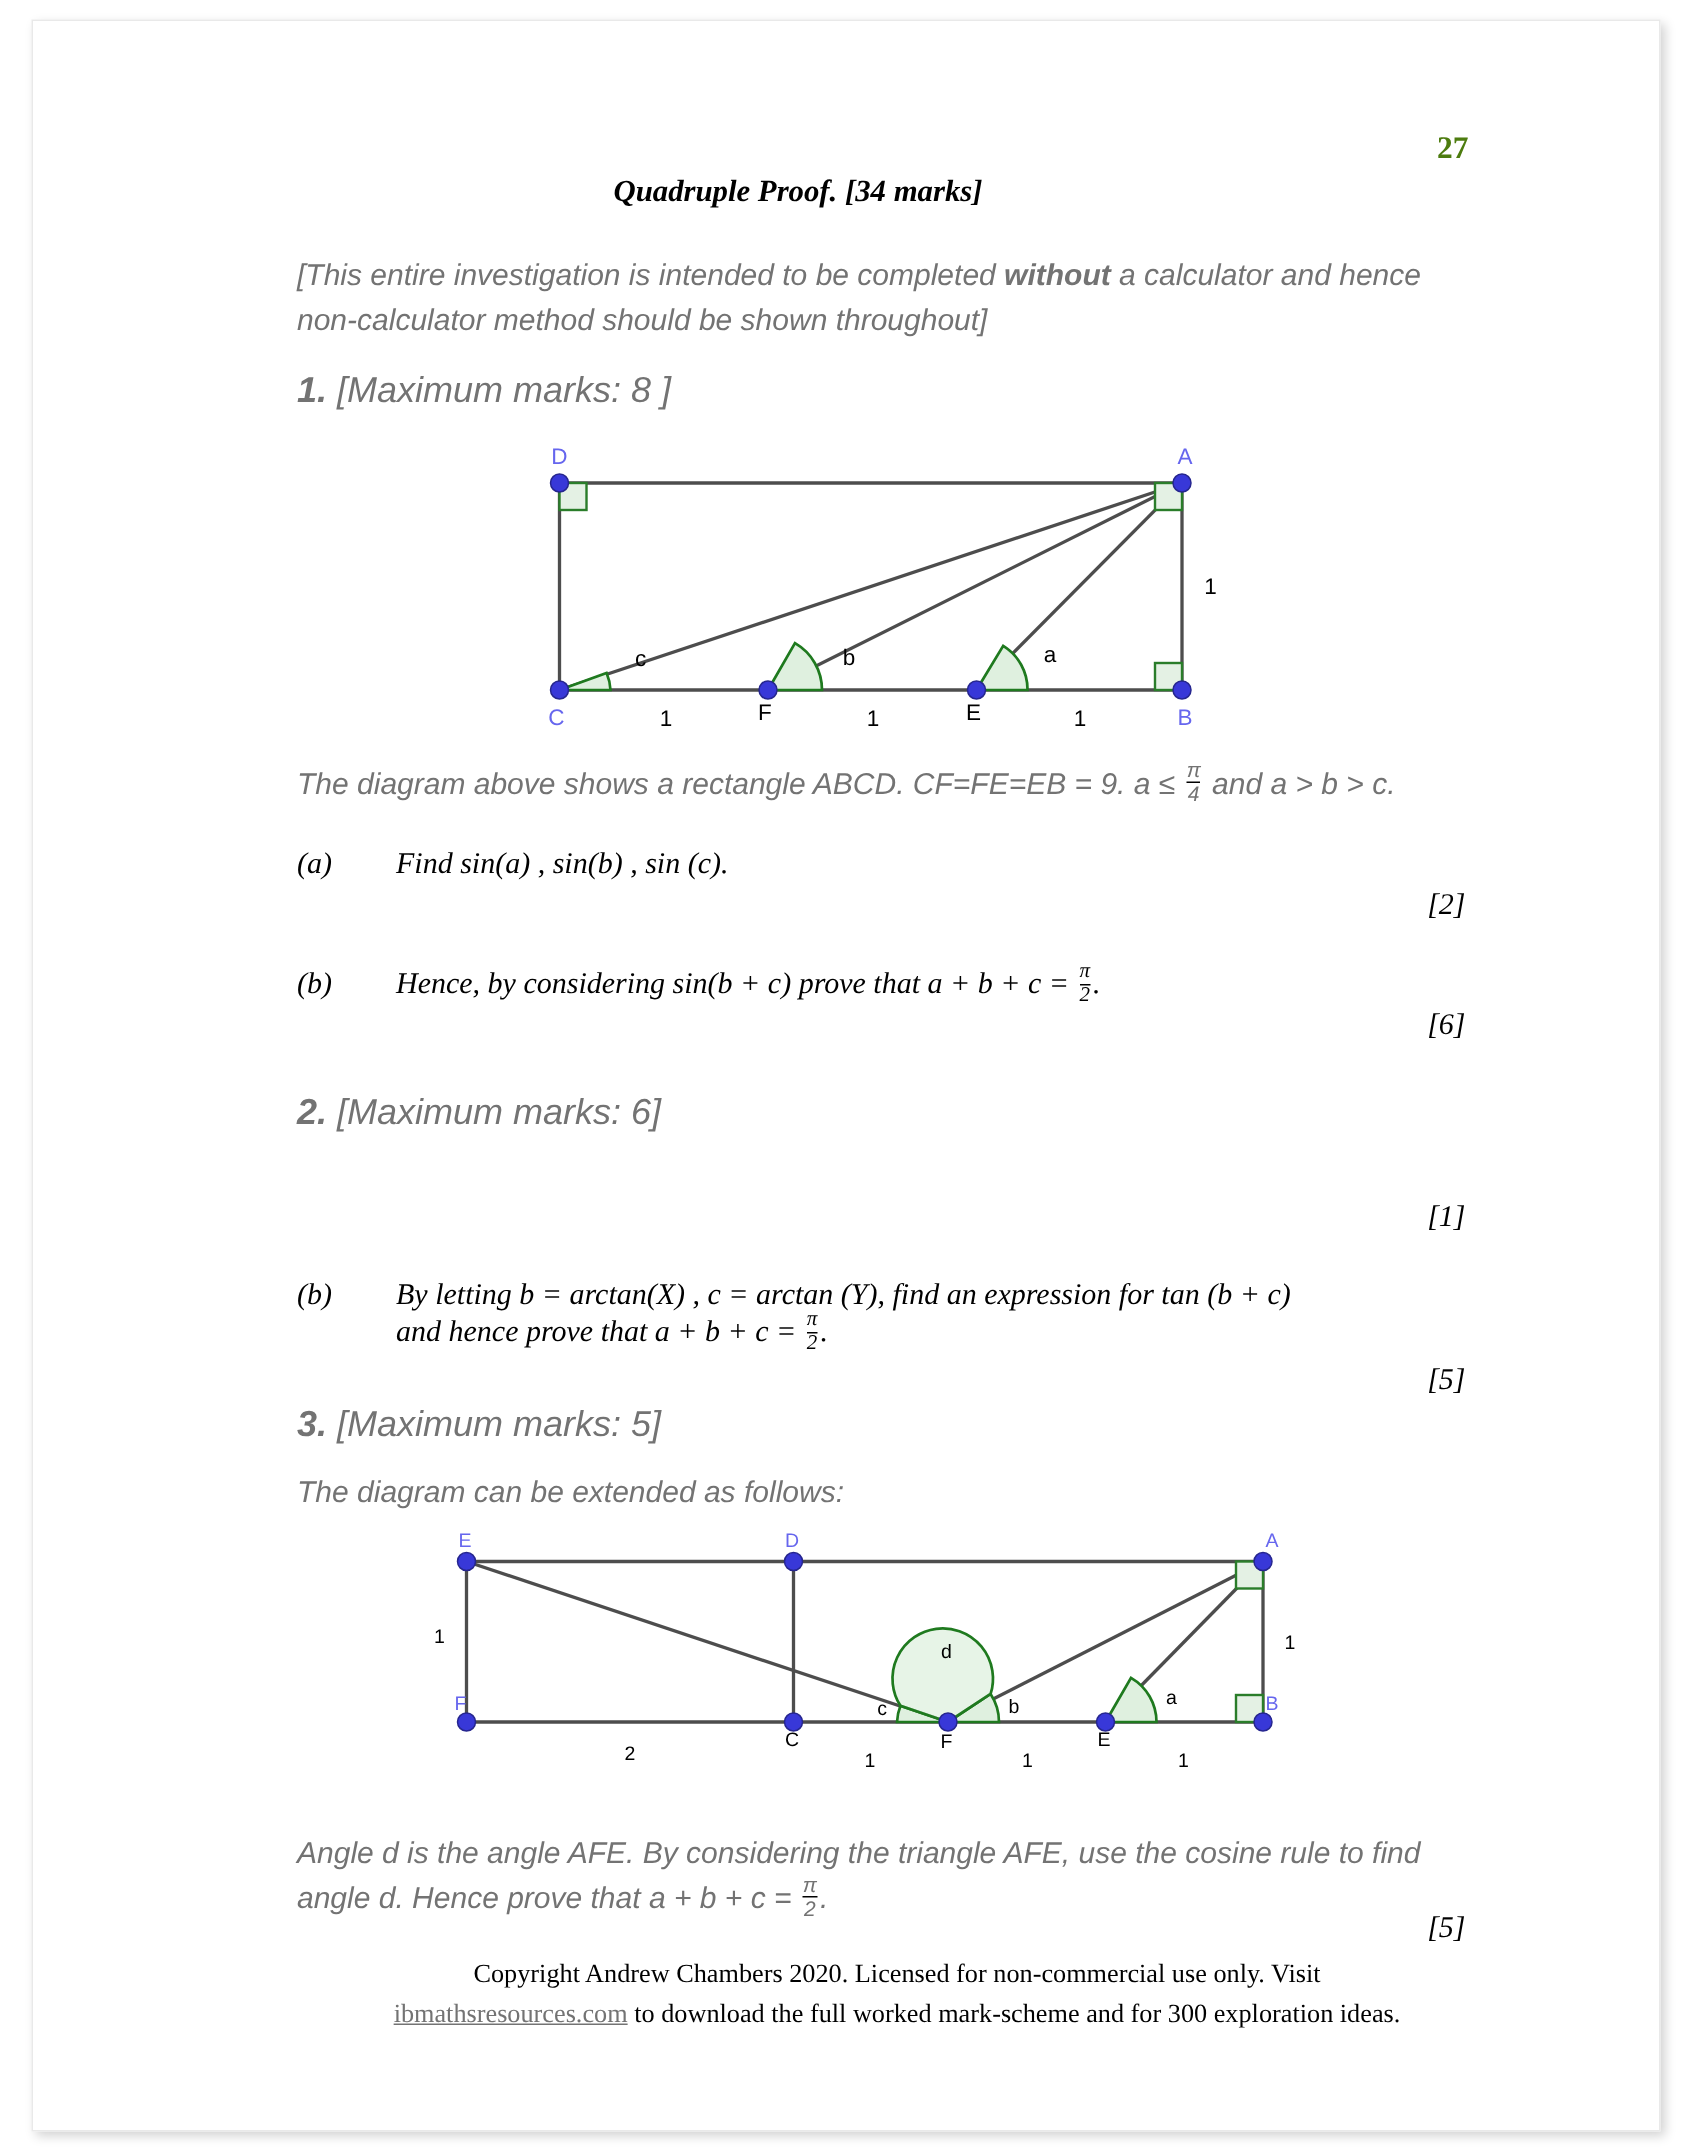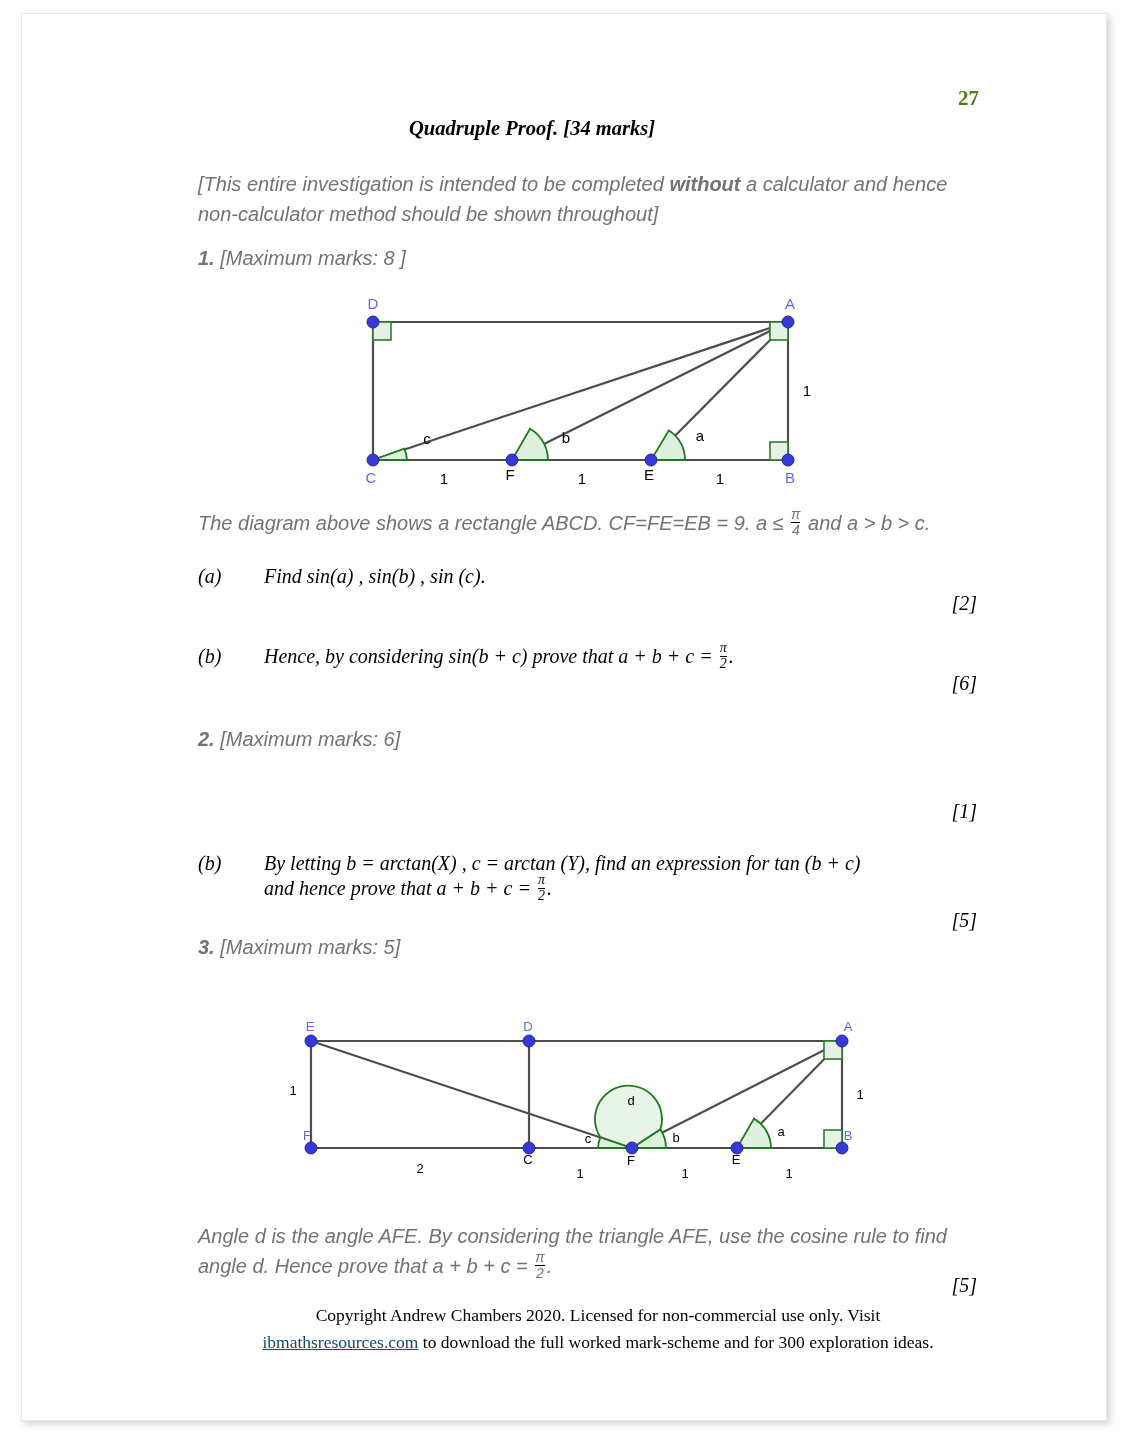--- a/index.html
+++ b/index.html
@@ -61,21 +61,21 @@
     line-height: 1.5;
   }
   .intro {
     left: 176px;
     top: 155px;
     width: 790px;
   }
   .intro b { font-weight: bold; font-style: italic; }
   .qhead {
     font-style: italic;
-    font-size: 20px;
+    font-size: 24px;
   }
   .qhead .num { font-weight: bold; }
   .part-row {
     position: absolute;
     font-family: "Liberation Serif", serif;
     font-style: italic;
     font-size: 20px;
     color: #000;
     left: 176px;
     width: 790px;
@@ -113,21 +113,21 @@
     top: 1288px;
     width: 800px;
     font-family: "Liberation Serif", serif;
     font-style: normal;
     font-size: 17.5px;
     color: #000;
     line-height: 1.55;
     text-align: center;
   }
   .footer a {
-    color: #0c4a6e;
+    color: #737373;
     text-decoration: underline;
   }
   .diagram { position: absolute; }
 </style>
 </head>
 <body>
 
 <div class="page-shadow-wrap">
   <div class="page">
 
@@ -211,20 +211,21 @@
     <div class="part-row" style="top:838px;">
       <span class="part-label">(b)</span><span>By  letting b = arctan(X) , c = arctan (Y),  find  an  expression  for tan (b + c)</span>
       <div style="margin-left:66px; margin-top:2px;"><span>and hence prove that a + b + c = </span><span class="frac"><span class="num-t">π</span><span class="den-b">2</span></span><span>.</span></div>
     </div>
     <div class="marks" style="top:895px;">[5]</div>
 
     <div class="body-text qhead" style="left:176px; top:918px;">
       <span class="num">3.</span><span> [Maximum marks: 5]</span>
     </div>
 
+    <div class="body-text" style="left:176px; top:966px;">The diagram can be extended as follows:</div>
 
     <div class="diagram" style="left:255px; top:1004px;">
       <svg width="620" height="175" viewBox="0 0 620 175">
 
         <line x1="34" y1="23" x2="565" y2="23" stroke="#4d4d4d" stroke-width="2.2"></line>
 
         <line x1="34" y1="23" x2="34" y2="130" stroke="#4d4d4d" stroke-width="2.2"></line>
 
         <line x1="34" y1="130" x2="565" y2="130" stroke="#4d4d4d" stroke-width="2.2"></line>
 

